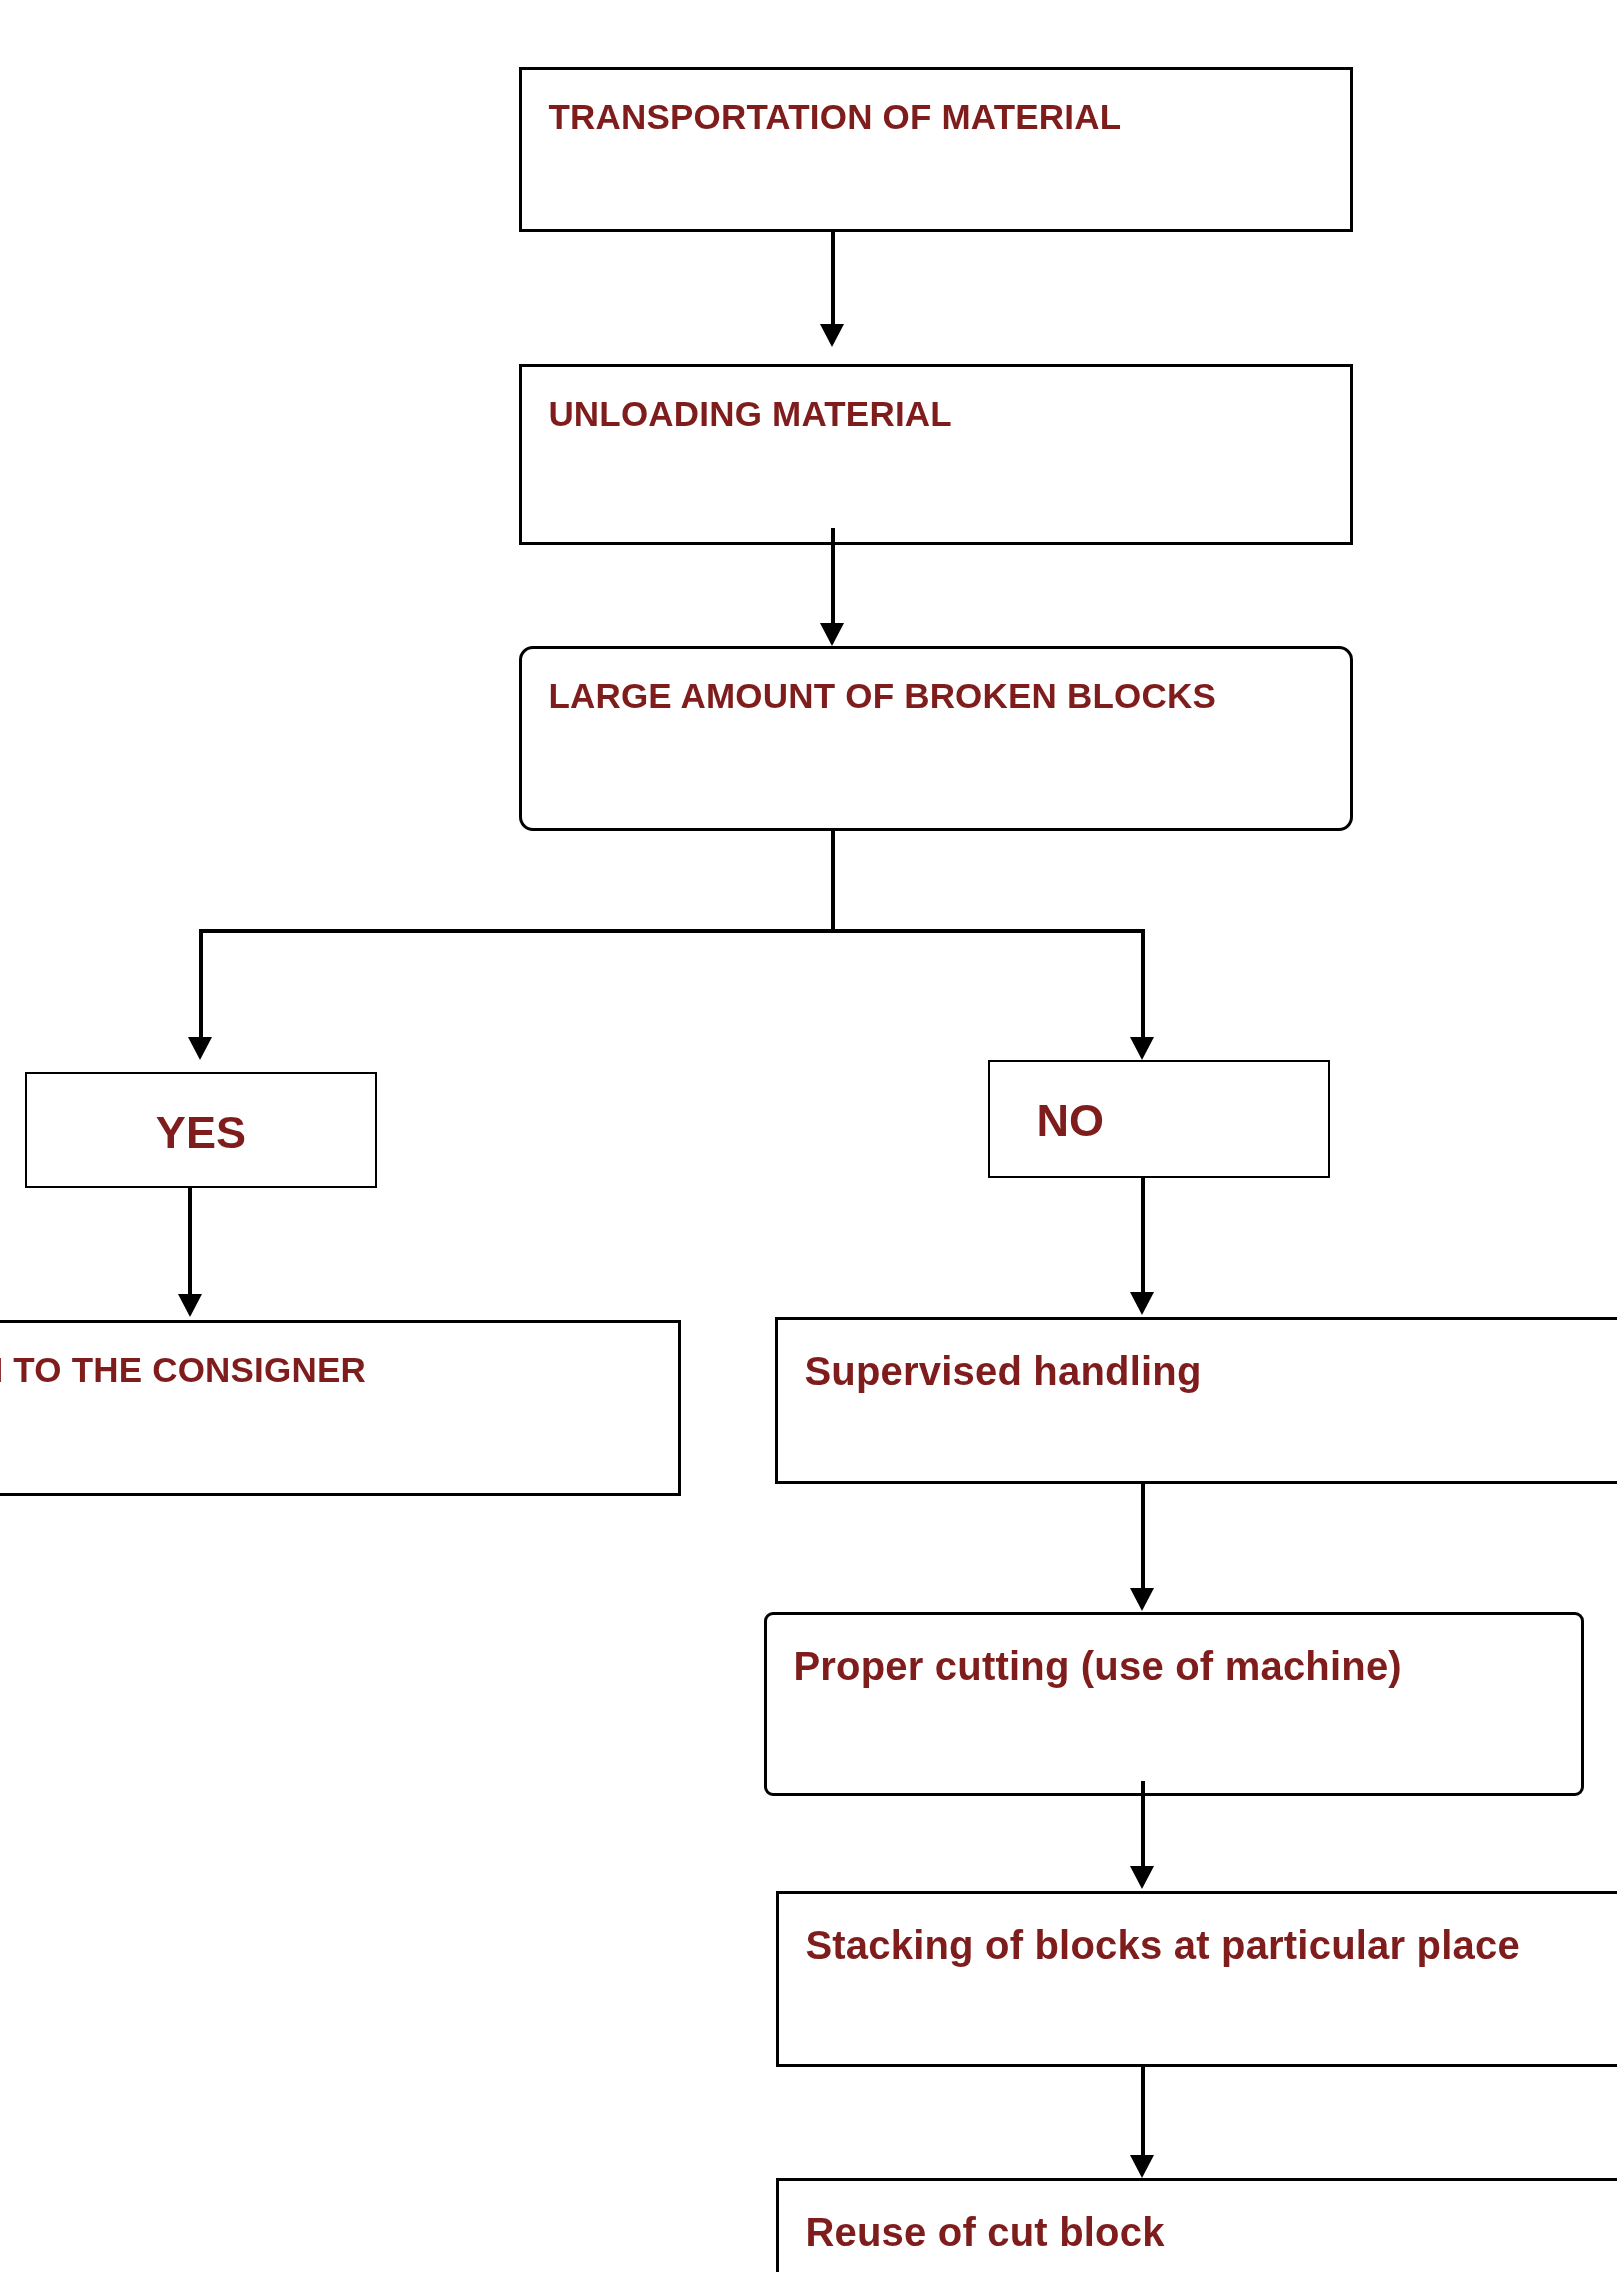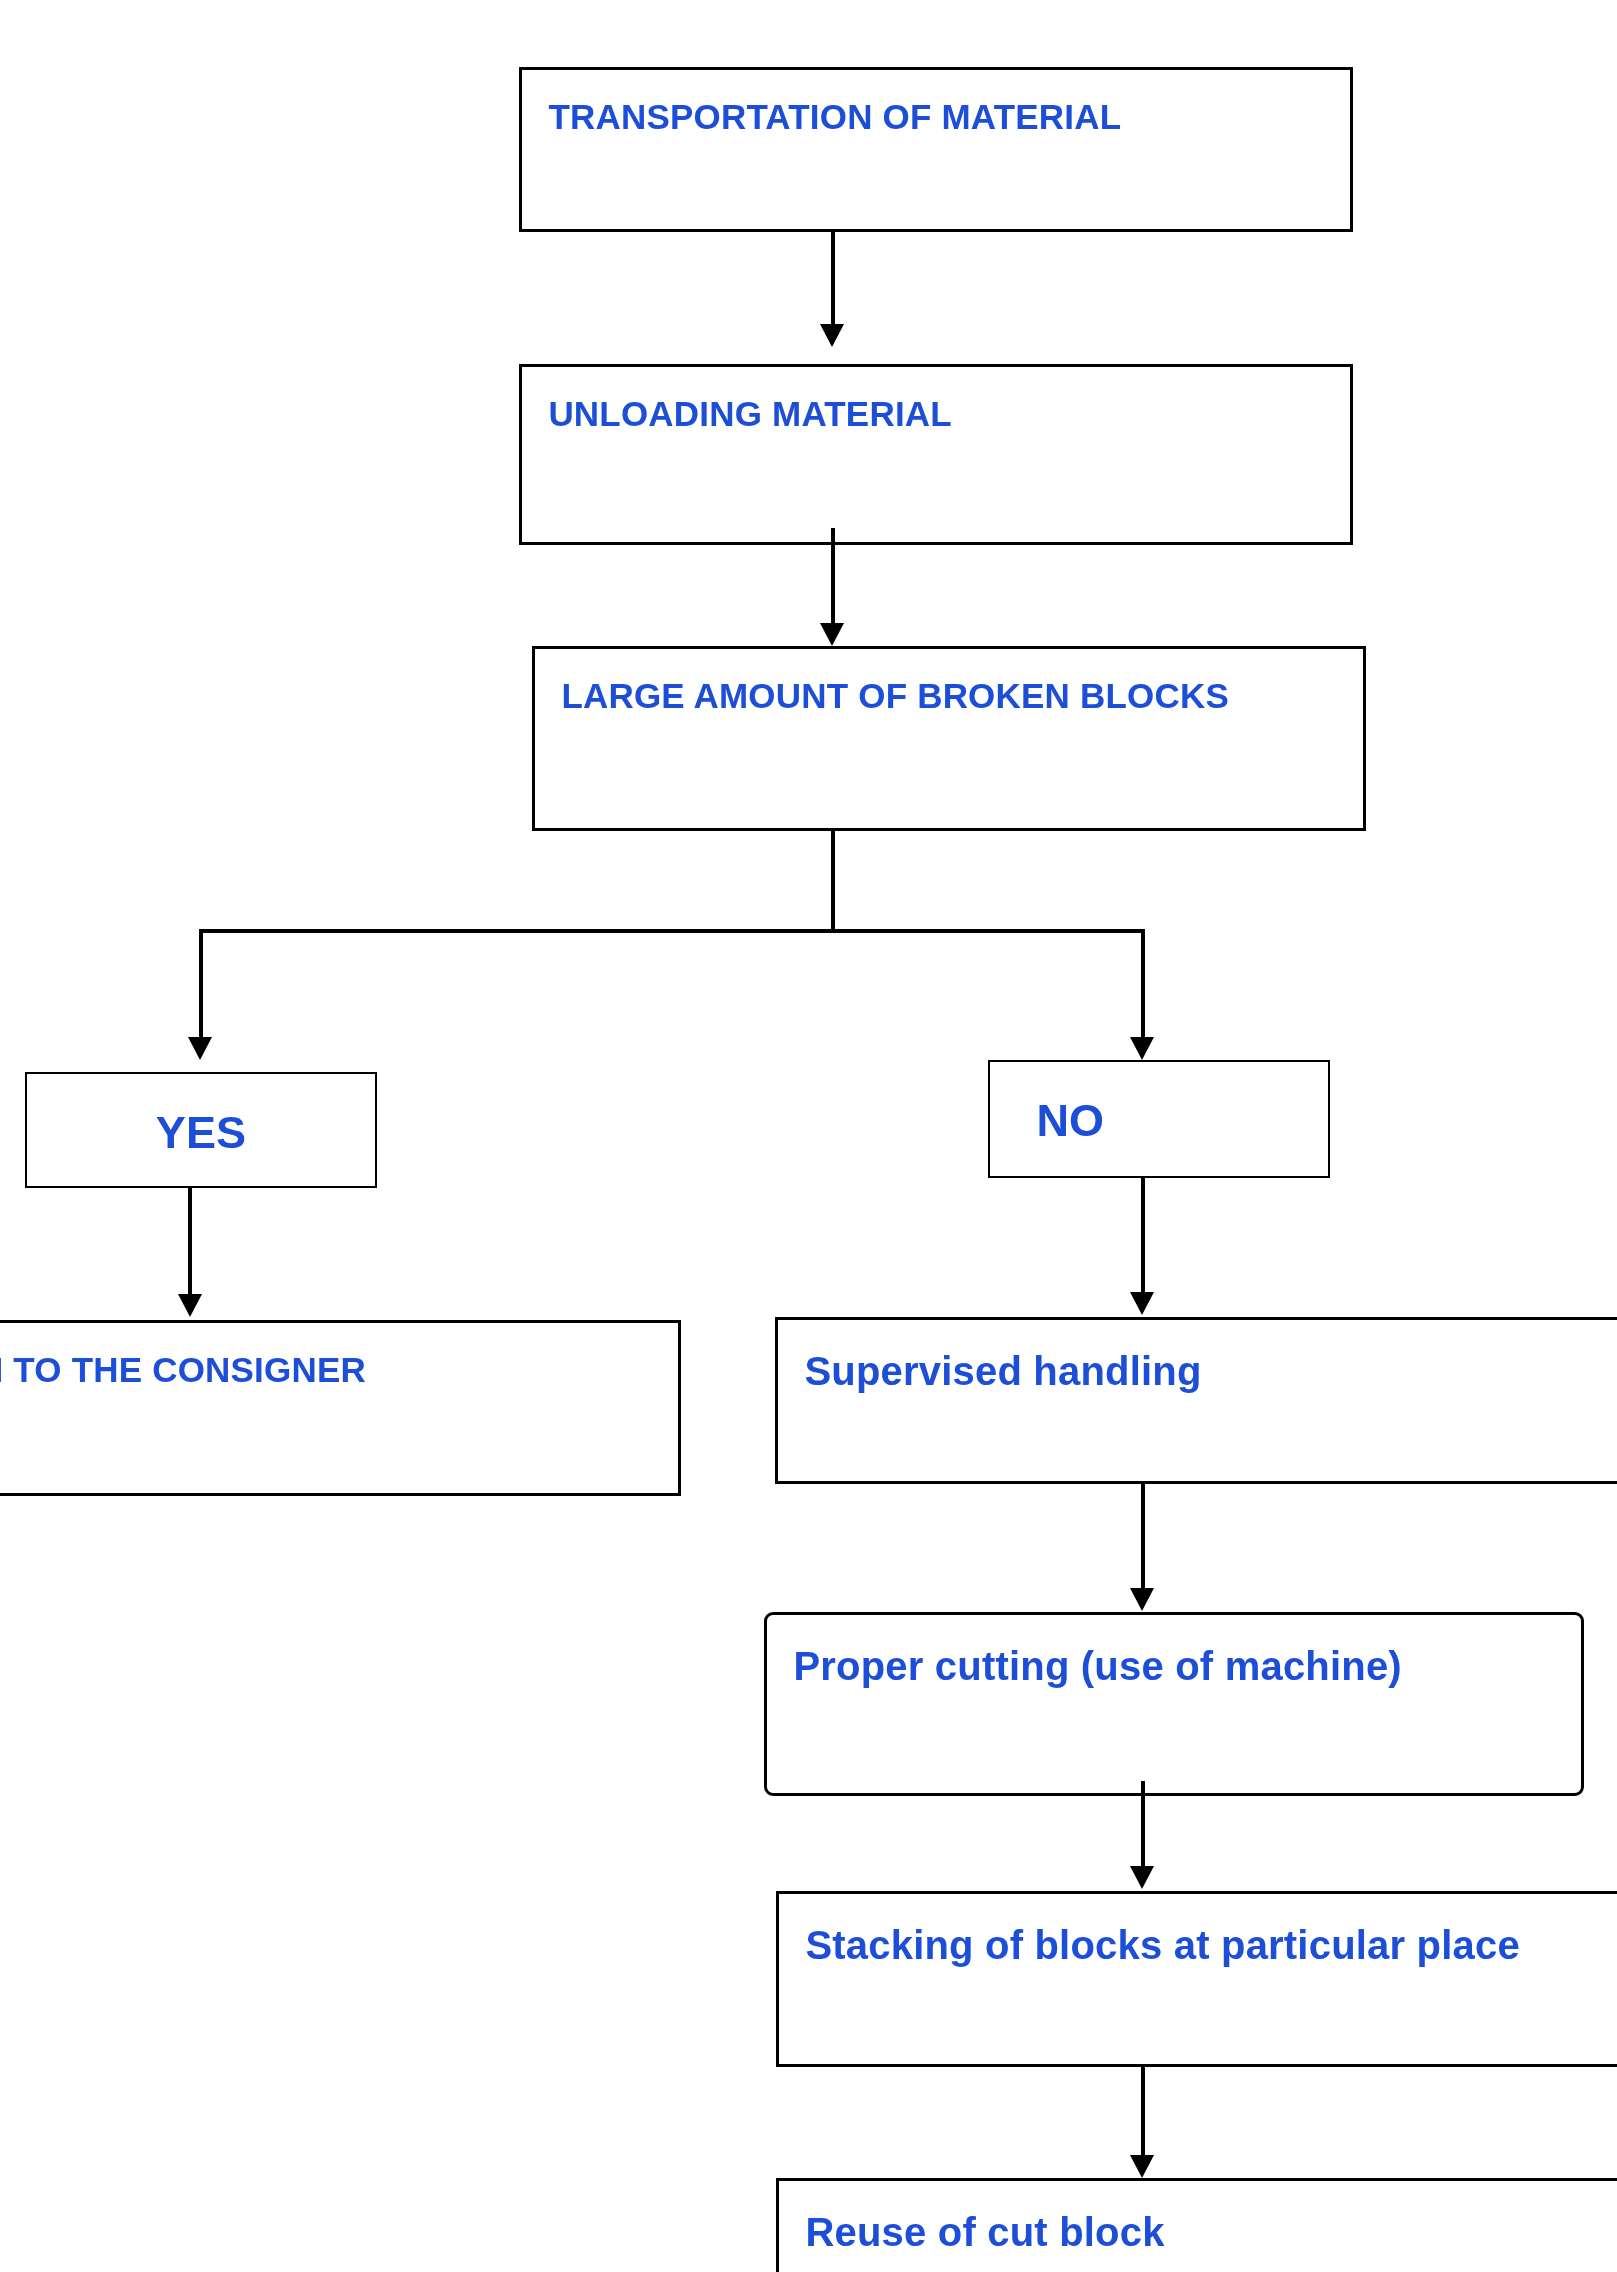--- a/index.html
+++ b/index.html
@@ -21,21 +21,21 @@
     box-sizing: border-box;
     border: 3.5px solid #000000;
     background: #ffffff;
   }
   .node .label {
     position: absolute;
     left: 26.4px;
     right: 12.3px;
     top: 19.4px;
     font-weight: bold;
-    color: #1d4ed8;
+    color: #7f1d1d;
     line-height: 1.62;
     letter-spacing: 0.2px;
     white-space: pre-wrap;
   }
   
   .node.upper .label {
     font-size: 35px;
   }
   
   .node.lower .label {
@@ -90,21 +90,21 @@
   <div class="vline" style="left:831px; top:232px; height:93px;"></div>
   <div class="arrowhead" style="left:820px; top:324px;"></div>
 
   <div class="node upper" style="left:519px; top:364px; height:181px; width:834px;">
     <div class="label">UNLOADING MATERIAL</div>
   </div>
 
   <div class="vline" style="left:831px; top:528px; height:97px;"></div>
   <div class="arrowhead" style="left:820px; top:623px;"></div>
 
-  <div class="node upper" style="left:532px; top:646px; width:834px; height:185px;">
+  <div class="node upper" style="left:519px; top:646px; width:834px; height:185px;border-radius:14px;">
     <div class="label">LARGE AMOUNT OF BROKEN BLOCKS</div>
   </div>
 
   <div class="vline" style="left:831px; top:831px; height:102px;"></div>
   <div class="hline" style="left:199px; top:929px; width:945px;"></div>
 
   <div class="vline" style="left:199px; top:929px; height:125px;"></div>
   <div class="arrowhead" style="left:188px; top:1037px;"></div>
 
   <div class="vline" style="left:1141px; top:929px; height:125px;"></div>

